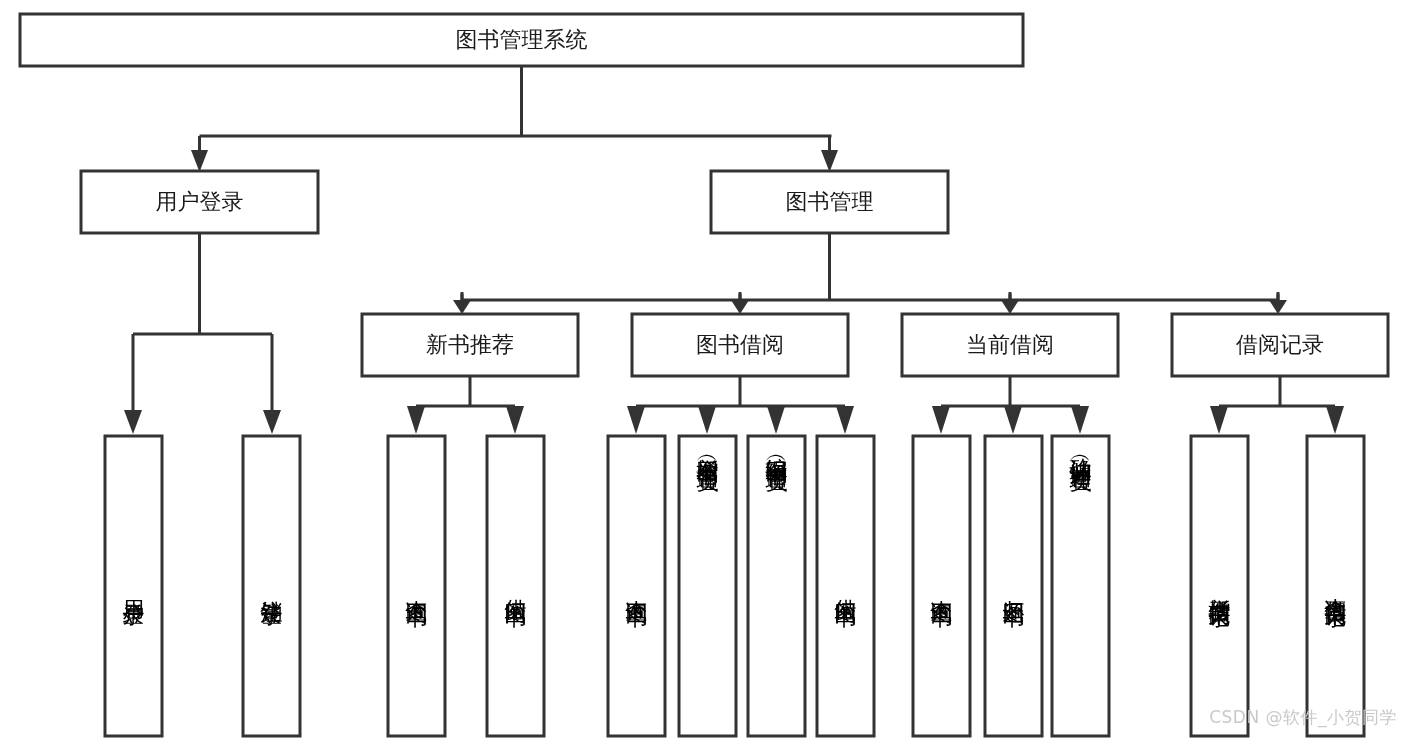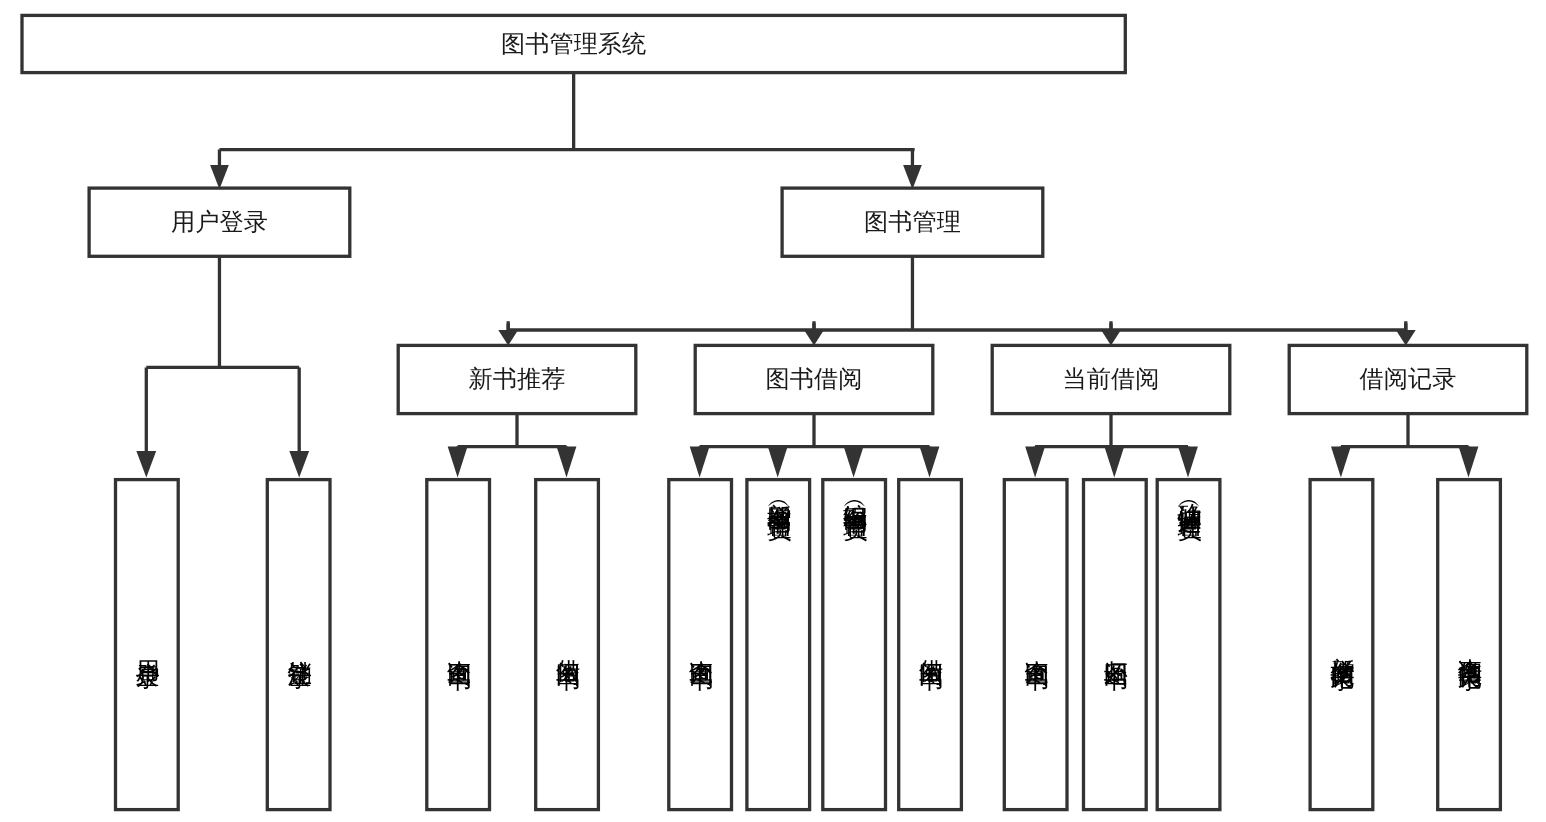--- a/index.html
+++ b/index.html
@@ -259,13 +259,14 @@
       <rect class="node-box" x="1307" y="436" width="57" height="300"></rect>
       <foreignObject x="1307" y="436" width="57" height="300">
         <div xmlns="http://www.w3.org/1999/xhtml" style="width:57px;height:300px;display:flex;align-items:center;justify-content:center;">
           <span class="node-label-v">查询借阅记录</span>
         </div>
       </foreignObject>
     </g>
 
   </svg>
 
+  <div class="watermark">CSDN @软件_小贺同学</div>
 </div>
 
 </body></html>

